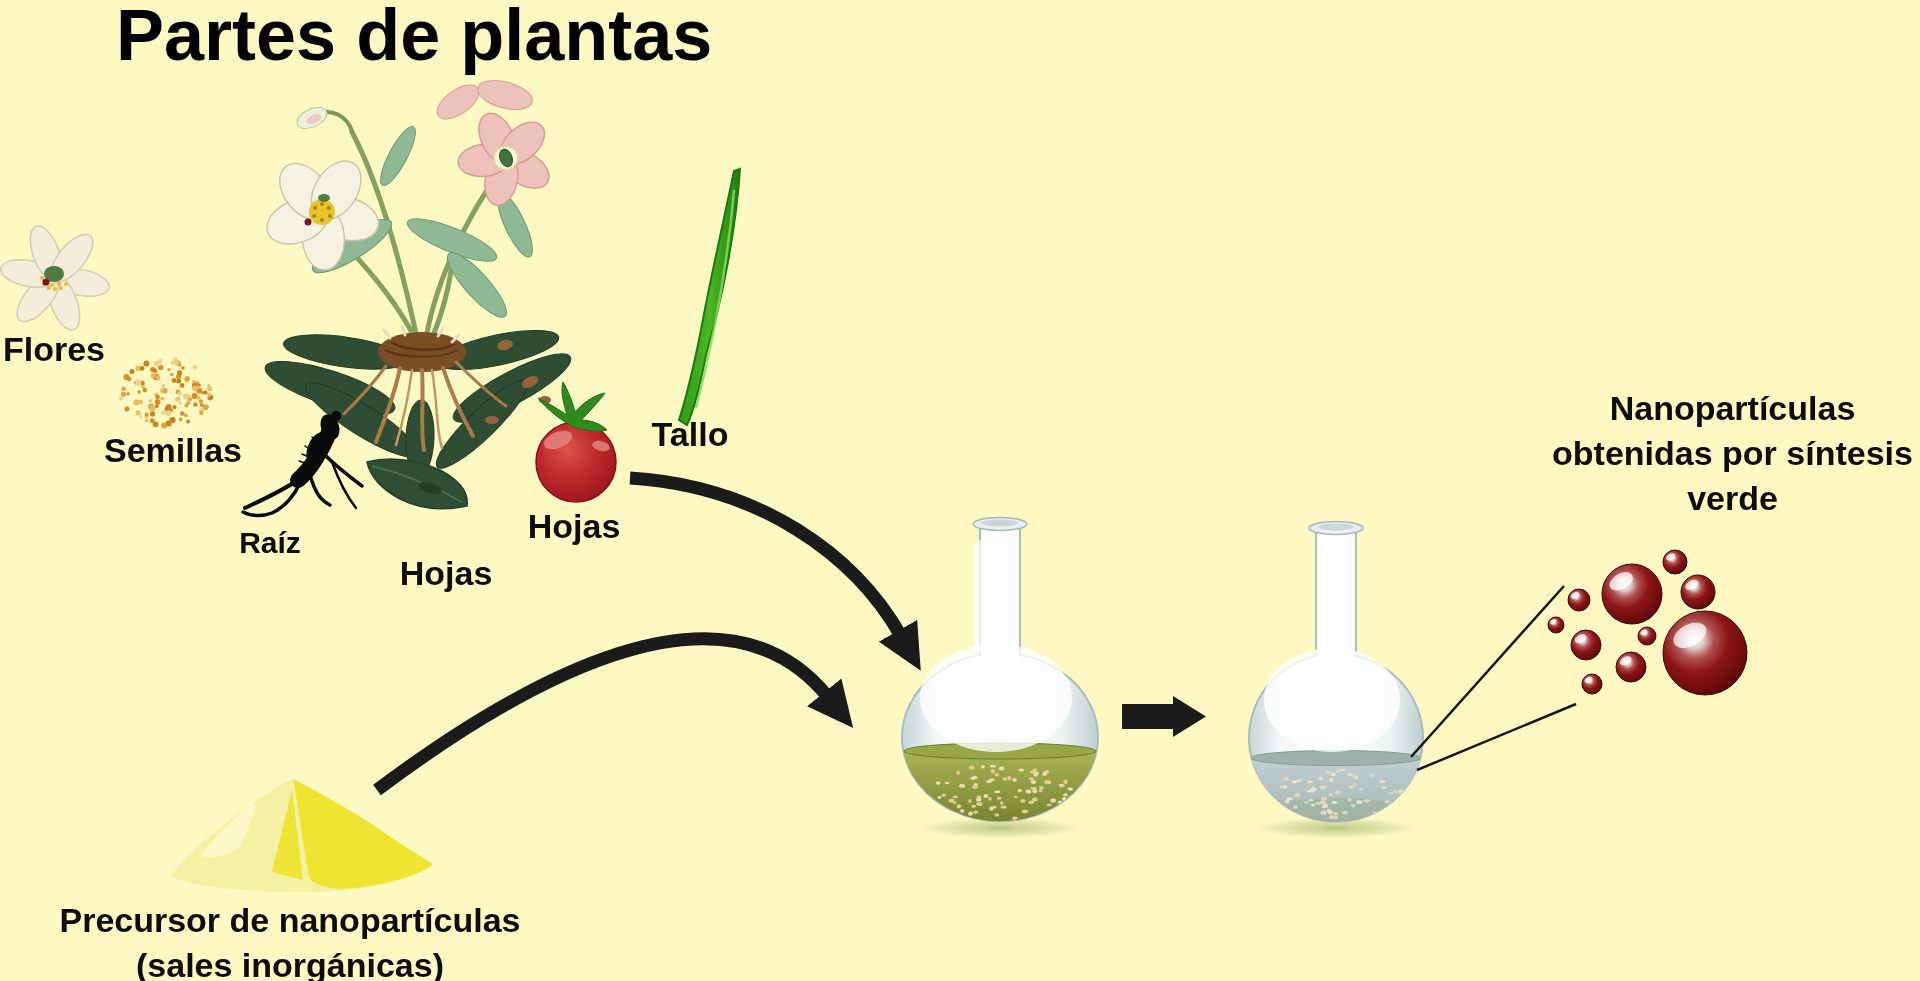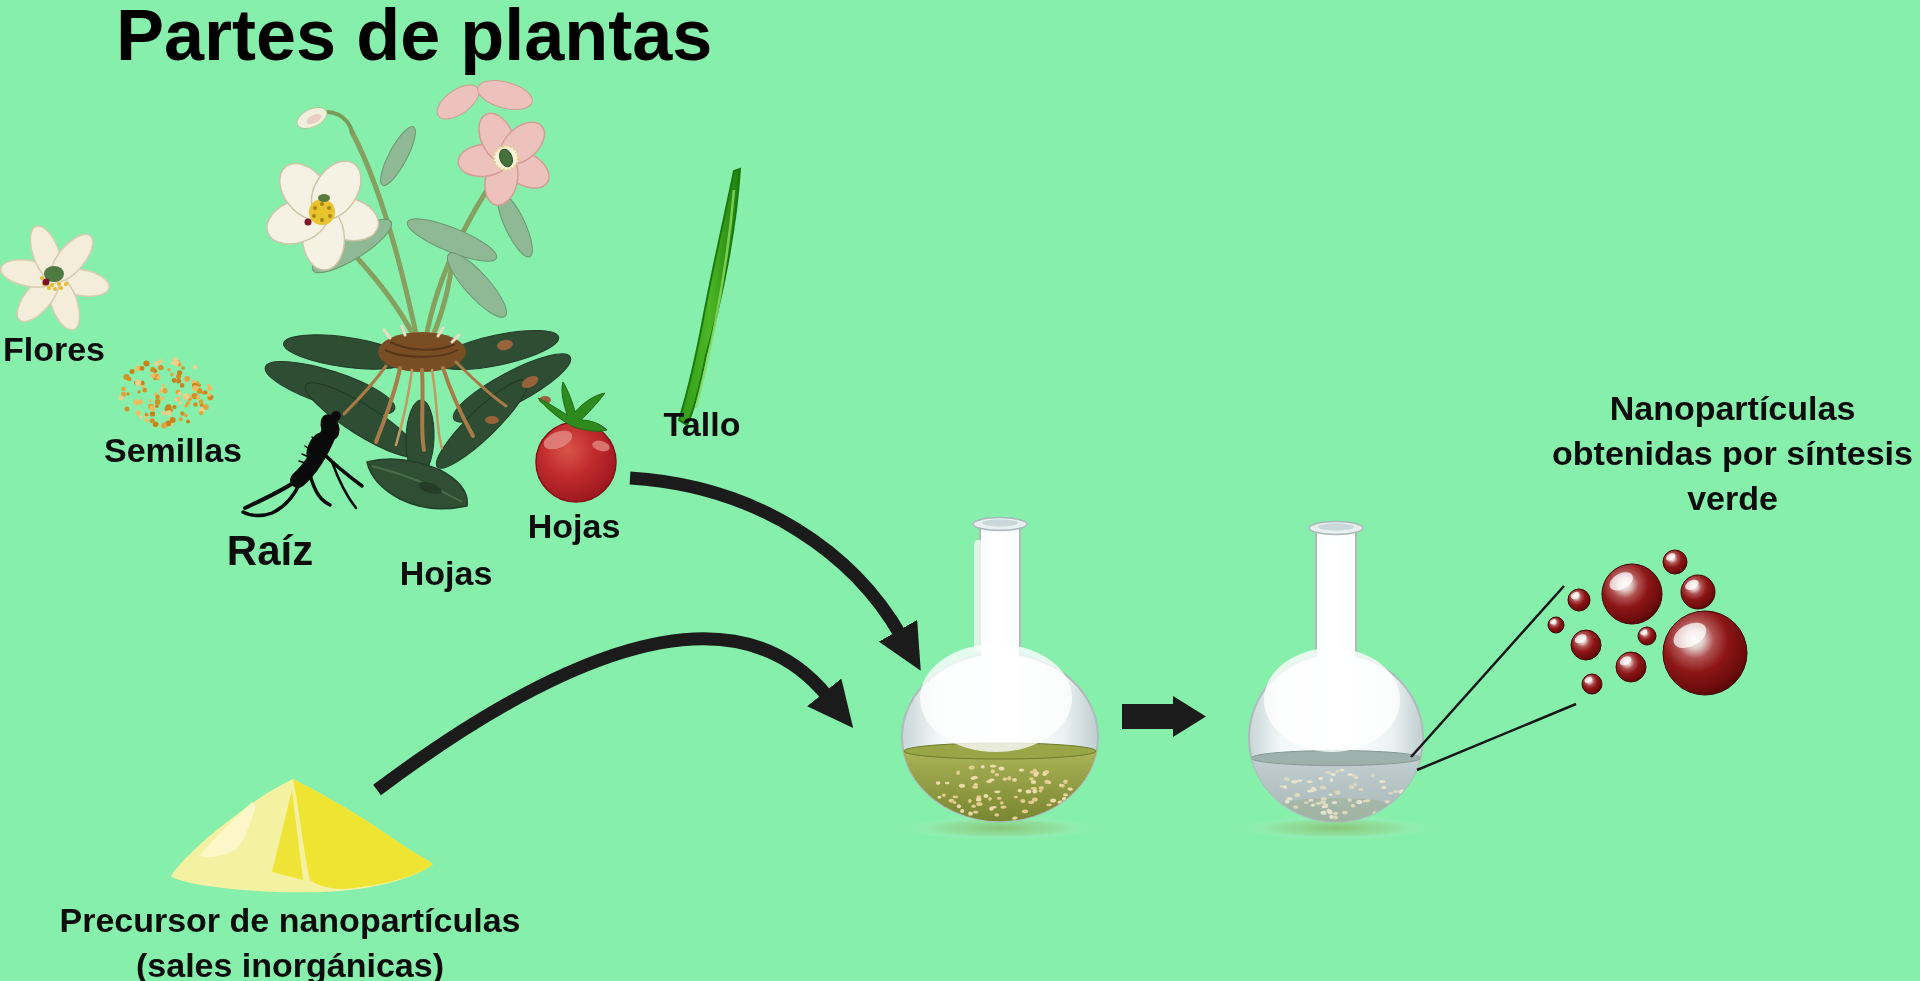--- a/index.html
+++ b/index.html
@@ -1,27 +1,27 @@
 <!DOCTYPE html>
 <html><head>
 <meta charset="utf-8">
 <style>
   html,body{margin:0;padding:0;background:#fff;}
-  #canvas{position:relative;width:1920px;height:981px;background:#86efac;overflow:hidden;
+  #canvas{position:relative;width:1920px;height:981px;background:#fef9c3;overflow:hidden;
           font-family:"Liberation Sans",sans-serif;}
   #art{position:absolute;left:0;top:0;width:1920px;height:981px;}
   .lbl{position:absolute;font-weight:700;color:#0d0d0d;text-align:center;line-height:1.32;}
   #title{position:absolute;left:116px;top:-6px;font-weight:700;color:#000;
          font-size:72px;letter-spacing:0px;white-space:nowrap;}
   #lbl-flores   {left:-2px;  top:327px; width:112px; font-size:34px;}
   #lbl-semillas {left:100px; top:428px; width:142px; font-size:34px;text-align:right;}
-  #lbl-raiz     {left:215px; top:523px; width:110px; font-size:42px;}
+  #lbl-raiz     {left:215px; top:523px; width:110px; font-size:30px;}
   #lbl-hojas    {left:398px; top:518px; width:96px;  font-size:34px;margin-top:33px;}
   #lbl-frutas   {left:520px; top:504px; width:108px; font-size:34px;}
-  #lbl-tallo    {left:648px; top:402px; width:84px;  font-size:34px;margin-left:12px;}
+  #lbl-tallo    {left:648px; top:412px; width:84px;  font-size:34px;}
   #lbl-extractos{left:766px; top:458px; width:216px; font-size:34px;}
   #lbl-nano     {left:1540px;top:386px; width:385px; font-size:34px;}
   #lbl-precursor{left:52px;  top:898px; width:476px; font-size:34px;}
 </style>
 </head>
 <body>
 
 <div id="canvas">
 
 <svg id="art" viewBox="0 0 1920 981">

